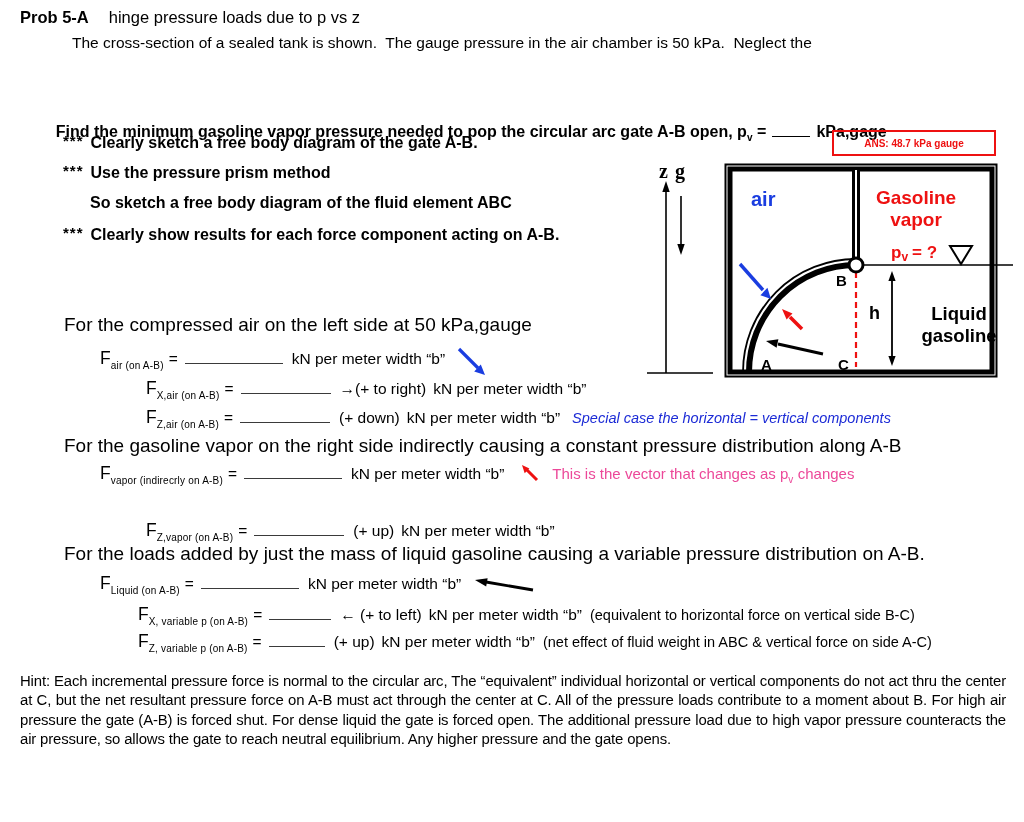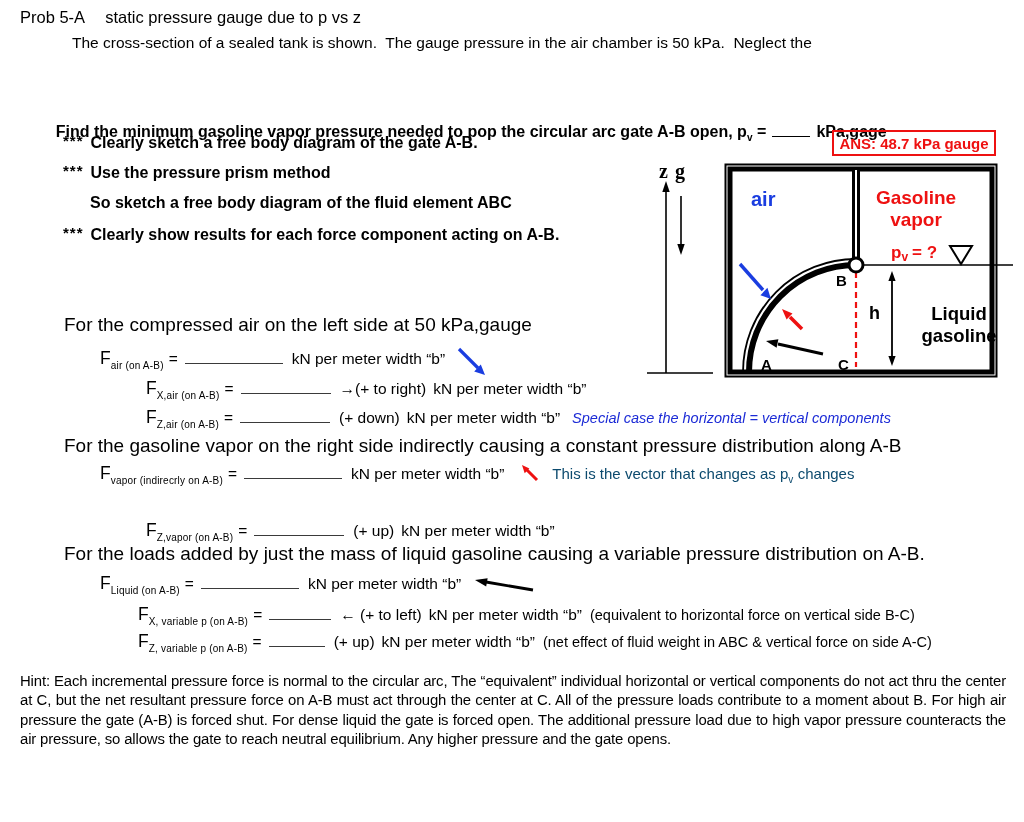--- a/index.html
+++ b/index.html
@@ -1,52 +1,52 @@
 <!DOCTYPE html>
 <html><head>
 <meta charset="utf-8">
 <style>
   html,body{margin:0;padding:0;background:#fff;}
   #page{position:relative;width:1024px;height:822px;background:#fff;
         font-family:"Liberation Sans",sans-serif;color:#000;overflow:hidden;}
   .abs{position:absolute;}
   .b{font-weight:bold;}
   .pre{white-space:pre;}
-  .title-id{font-size:16.5px;font-weight:normal;}
+  .title-id{font-size:16.5px;font-weight:bold;}
   .title-topic{font-size:16.5px;margin-left:20px;}
   .intro{line-height:23px;font-size:15.5px;}
   .findline{font-size:16px;font-weight:bold;white-space:pre;}
   .bullet-marker{font-weight:bold;font-size:15px;letter-spacing:1px;margin-right:7px;vertical-align:2px;}
   .bullet-text{font-weight:bold;font-size:16px;}
   .sec-header{font-size:19px;white-space:pre;}
   .frow{font-size:15.5px;white-space:nowrap;}
   .fsym{font-size:17.5px;}
   .fsub{font-size:10px;letter-spacing:.2px;}
   .eq{margin:0 7px 0 5px;}
   .blank{display:inline-block;border-bottom:1.6px solid #3a3a3a;height:13px;vertical-align:baseline;margin-right:9px;}
   .w98{width:98px;} .w90{width:90px;} .w62{width:62px;} .w56{width:56px;} .w38{width:38px;margin:0 6px;border-bottom:1.8px solid #000;}
   .dir{margin-right:7px;}
   .unit{}
   .note-blue{color:#1c2bd6;font-style:italic;margin-left:12px;font-size:14.5px;}
   .note-red{color:#ee1111;font-style:italic;margin-left:10px;font-size:14.5px;}
-  .note-red-plain{color:#0c4a6e;margin-left:12px;font-size:15px;}
+  .note-red-plain{color:#ec4899;margin-left:12px;font-size:15px;}
   .note-black{margin-left:8px;font-size:14.5px;}
   .ansbox{border:2px solid #ee1111;width:160px;height:22px;overflow:hidden;text-align:center;
-          color:#ee1111;font-weight:bold;font-size:15px;line-height:24px;}
+          color:#ee1111;font-weight:bold;font-size:10px;line-height:24px;}
   .hint{width:986px;font-size:14.9px;line-height:19.4px;text-align:justify;letter-spacing:-0.15px;}
   svg{overflow:visible;}
   .inline-arrow{display:inline-block;}
 </style>
 </head>
 <body>
 
 <div id="page">
 
   <div class="abs" style="left:20px;top:8px;">
-    <span class="title-id">Prob 5-A</span><span class="title-topic">static pressure gauge due to p vs z</span>
+    <span class="title-id">Prob 5-A</span><span class="title-topic">hinge pressure loads due to p vs z</span>
   </div>
 
   <div class="abs intro" style="left:72px;top:31px;">
     <div class="pre">The cross-section of a sealed tank is shown.  The gauge pressure in the air chamber is 50 kPa.  Neglect the</div>
   </div>
 
   <div class="abs findline" style="left:38px;top:105px;">
     <span>Find the minimum gasoline vapor pressure needed to pop the circular arc gate A-B open, p</span><sub class="fsub b">v</sub><span> =</span><span class="blank w38"></span><span>kPa,gage</span>
   </div>
 

